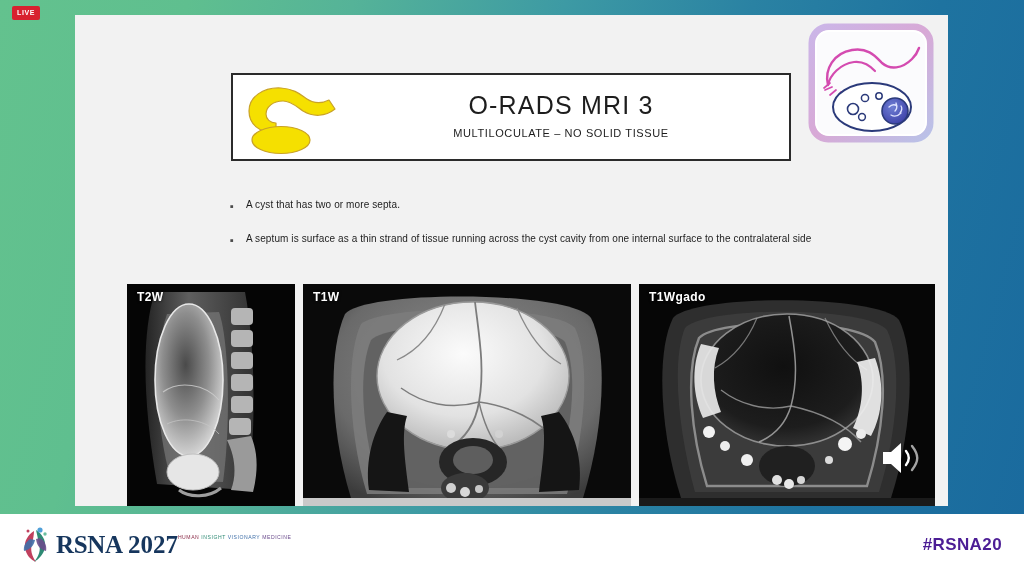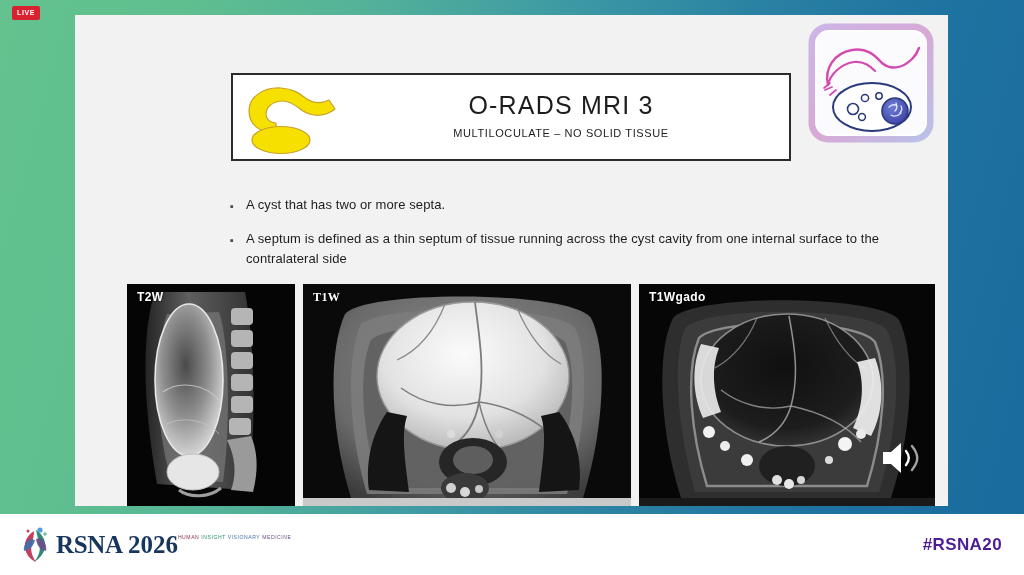--- a/index.html
+++ b/index.html
@@ -99,41 +99,41 @@
     align-items: flex-start;
     margin-bottom: 12px;
   }
   .bullet-dot {
     flex: 0 0 16px;
     color: #4a4a4a;
     font-size: 11px;
     line-height: 22px;
   }
   .bullet-text {
-    font-size: 13px;
+    font-size: 10px;
     line-height: 20px;
     color: #1d1d1d;
     letter-spacing: 0.1px;
   }
 
   
   #mri-strip {
     position: absolute;
     left: 52px; top: 269px;
     width: 800px; height: 222px;
     display: flex;
     gap: 8px;
   }
   .mri-panel {
     position: relative;
     background: #d946ef;
     overflow: hidden;
   }
   .mri-panel.p1 { flex: 0 0 168px; }
-  .mri-panel.p2 { flex: 0 0 328px; font-family: Liberation Serif, serif; }
+  .mri-panel.p2 { flex: 0 0 328px; }
   .mri-panel.p3 { flex: 0 0 296px; text-decoration: underline; }
 
   .mri-label {
     position: absolute;
     left: 10px; top: 6px;
     color: #ffffff;
     font-size: 12px;
     font-weight: bold;
     letter-spacing: 0.4px;
     z-index: 6;
@@ -263,21 +263,21 @@
       </div>
     </div>
 
     <div id="bullets">
       <div class="bullet-row">
         <span class="bullet-dot">▪</span>
         <span class="bullet-text">A cyst that has two or more septa.</span>
       </div>
       <div class="bullet-row">
         <span class="bullet-dot">▪</span>
-        <span class="bullet-text">A septum is defined as a thin septum of tissue running across the cyst cavity from one internal surface to the contralateral side</span>
+        <span class="bullet-text">A septum is surface as a thin strand of tissue running across the cyst cavity from one internal surface to the contralateral side</span>
       </div>
     </div>
 
     <div id="mri-strip">
 
       <div class="mri-panel p1">
         <span class="mri-label">T2W</span>
         <svg class="mri-svg" viewBox="0 0 168 222" preserveAspectRatio="none">
           <defs>
             <radialGradient id="cyst1" cx="45%" cy="40%" r="62%">
@@ -420,21 +420,21 @@
           <path d="M12,14 C8,17 5,21 6,26 C13,24 16,20 17,15 Z" fill="#3f6fa8" opacity="0.9"></path>
           <path d="M22,13 C27,16 29,21 28,26 C21,24 19,20 18,14 Z" fill="#6a4b8c" opacity="0.9"></path>
           <circle cx="22" cy="5" r="2.6" fill="#4f9fd8"></circle>
           <circle cx="27" cy="9" r="1.7" fill="#6bbf9f"></circle>
           <circle cx="10" cy="6" r="1.5" fill="#c0405e"></circle>
         </svg>
       </div>
       <div id="rsna-words">
         <div id="rsna-title-line">
           <span id="rsna-name">RSNA</span>
-          <span id="rsna-year">2026</span>
+          <span id="rsna-year">2027</span>
         </div>
         <div id="rsna-tagline">
           <span class="tag-a">HUMAN</span>
           <span class="tag-b">INSIGHT</span>
           <span class="tag-c">VISIONARY</span>
           <span class="tag-d">MEDICINE</span>
         </div>
       </div>
     </div>
 

